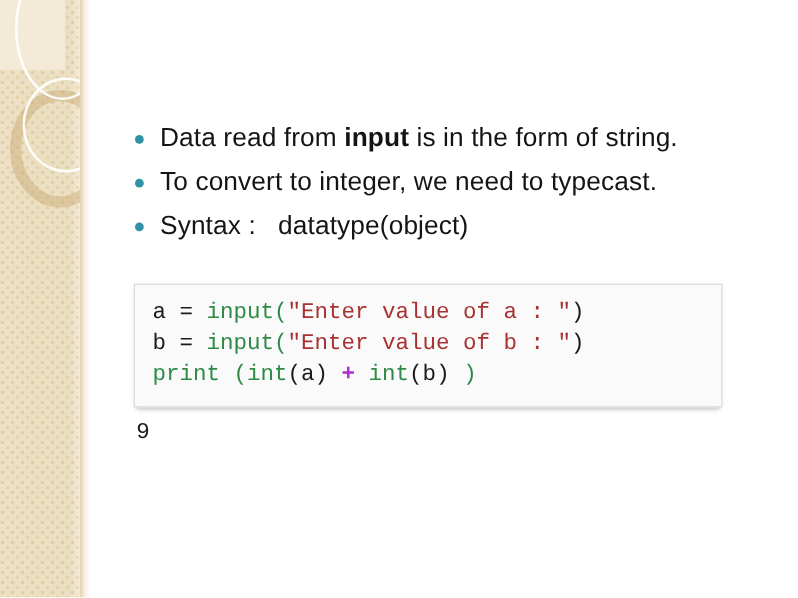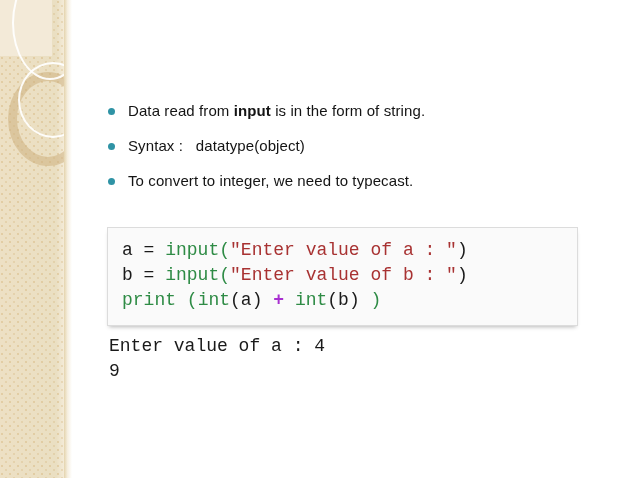--- a/index.html
+++ b/index.html
@@ -104,21 +104,21 @@
   .bullet-dot {
     flex: 0 0 auto;
     width: 7px;
     height: 7px;
     border-radius: 50%;
     background: #2f93a5;
     margin-top: 10px;
     margin-right: 13px;
   }
   .bullet-text {
-    font-size: 15px;
+    font-size: 21px;
     line-height: 26px;
     color: #141414;
     letter-spacing: 0.1px;
     white-space: pre-wrap;
   }
   .bullet-text b {
     font-weight: 700;
   }
 
   
@@ -177,35 +177,34 @@
 
     <div id="bullets">
 
       <div class="bullet-row">
         <span class="bullet-dot"></span>
         <span class="bullet-text"><span>Data read from </span><b>input</b><span> is in the form of string.</span></span>
       </div>
 
       <div class="bullet-row">
         <span class="bullet-dot"></span>
-        <span class="bullet-text"><span>Syntax :   datatype(object)</span><b></b><span></span></span>
+        <span class="bullet-text"><span>To convert to integer, we need to typecast.</span><b></b><span></span></span>
       </div>
 
       <div class="bullet-row">
         <span class="bullet-dot"></span>
-        <span class="bullet-text"><span>To convert to integer, we need to typecast.</span><b></b><span></span></span>
+        <span class="bullet-text"><span>Syntax :   datatype(object)</span><b></b><span></span></span>
       </div>
 
     </div>
 
     <div id="code-block">
         <div class="code-line"><span class="tok-plain">a = </span><span class="tok-fn">input</span><span class="tok-fn">(</span><span class="tok-str">"Enter value of a : "</span><span class="tok-plain">)</span></div>
         <div class="code-line"><span class="tok-plain">b = </span><span class="tok-fn">input</span><span class="tok-fn">(</span><span class="tok-str">"Enter value of b : "</span><span class="tok-plain">)</span></div>
         <div class="code-line"><span class="tok-fn">print</span><span class="tok-plain"> </span><span class="tok-fn">(</span><span class="tok-fn">int</span><span class="tok-plain">(a)</span><span class="tok-plain"> </span><span class="tok-op">+</span><span class="tok-plain"> </span><span class="tok-fn">int</span><span class="tok-plain">(b)</span><span class="tok-plain"> </span><span class="tok-fn">)</span></div>
       </div>
 
     <div id="output">
-        <div class="out-line">Enter value of a : 4</div>
         <div class="out-line">9</div>
       </div>
 
   </div>
 </div>
 
 </body></html>

